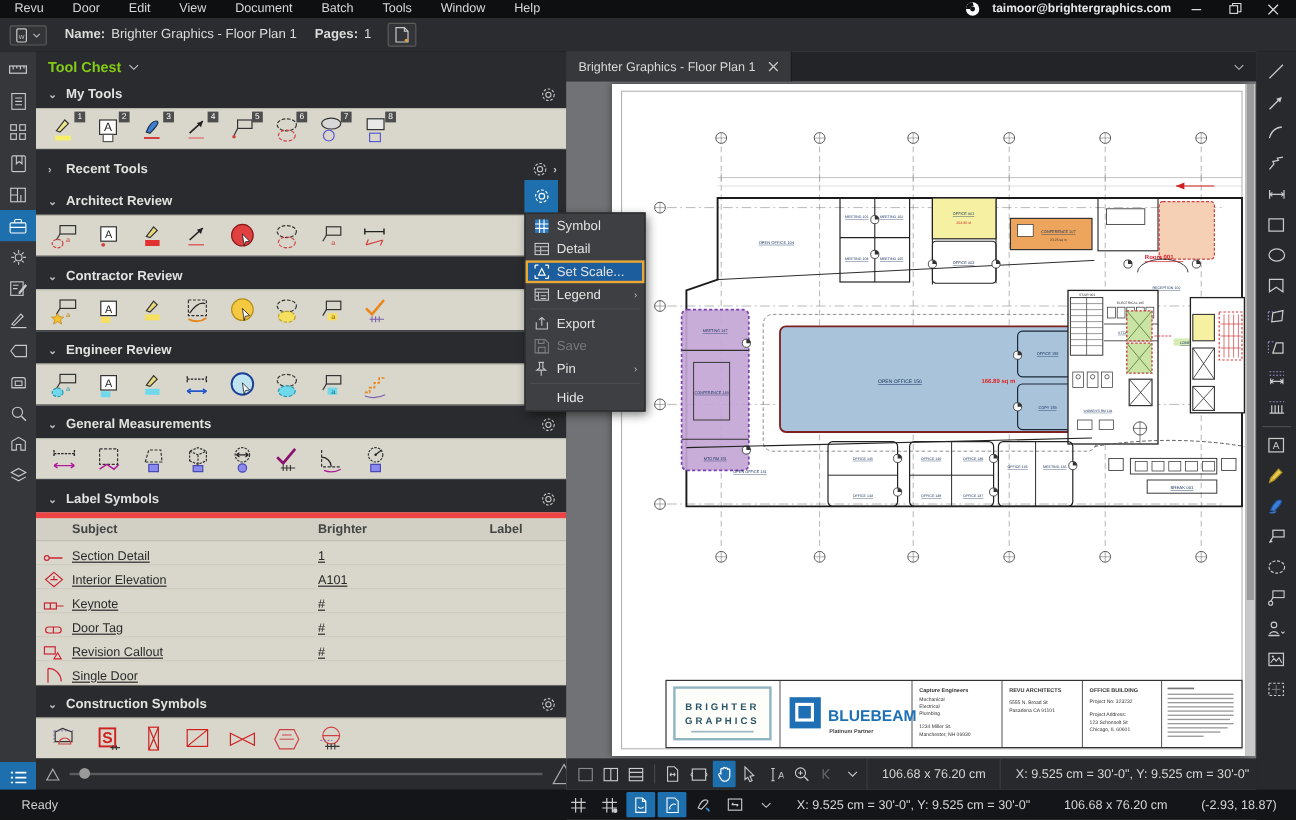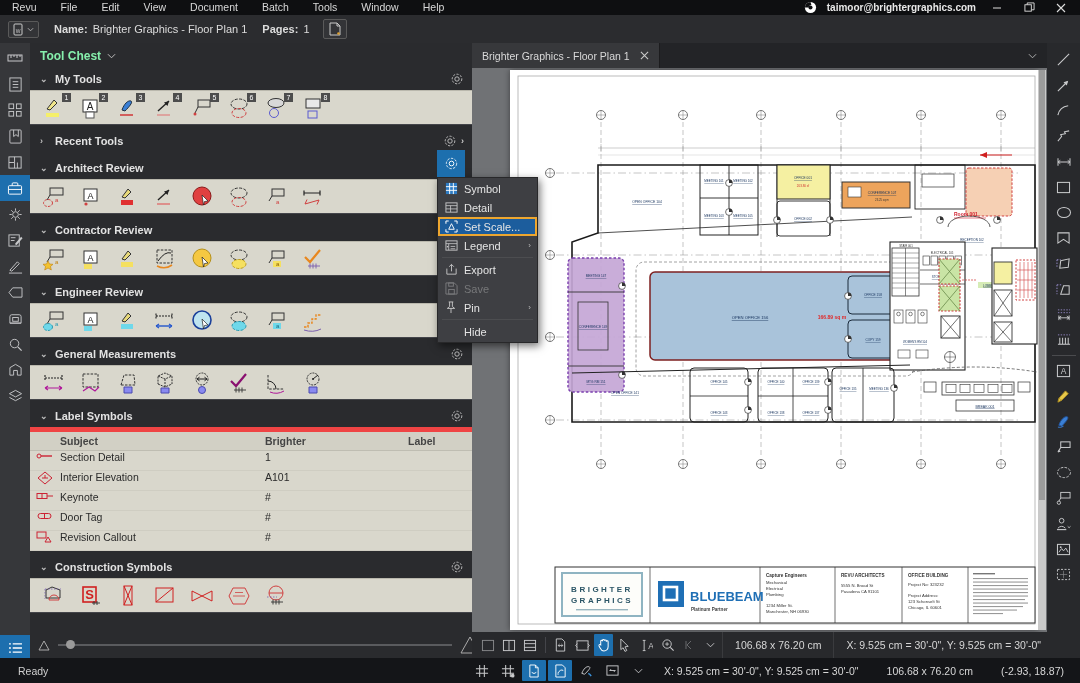--- a/index.html
+++ b/index.html
@@ -15,32 +15,32 @@
   .filebar{position:absolute;left:0;top:15px;width:1080px;height:28px;background:#2b2c2f;border-bottom:1px solid #151517;display:flex;align-items:center;color:#dcdcdc;font-size:11px;gap:5px;}
   .fb-widget{margin-left:8px;display:flex;align-items:center;gap:3px;border:1px solid #5a5a5a;border-radius:2px;padding:1px 4px;background:#333437;}
   .fb-label{font-weight:bold;margin-left:10px;}
   .fb-pagebtn{margin-left:8px;border:1px solid #5a5a5a;border-radius:2px;padding:2px 5px;background:#333437;position:relative;}
   
   .leftbar{position:absolute;left:0;top:43px;width:30px;height:615px;background:#36373a;display:flex;flex-direction:column;align-items:center;padding-top:2px;}
   .lb-icon{width:30px;height:26px;display:flex;align-items:center;justify-content:center;color:#c7c8ca;}
   .lb-icon.active{background:#1d6fae;color:#fff;}
   .lb-bottom{position:absolute;left:0;bottom:0;width:30px;height:25px;background:#1d6fae;display:flex;align-items:center;justify-content:center;color:#fff;}
   .panel{position:absolute;left:30px;top:43px;width:442px;height:615px;background:#2a2b2e;}
-  .tc-header{height:25px;display:flex;align-items:center;color:#86efac;font-size:12px;font-weight:bold;padding-left:10px;gap:6px;}
+  .tc-header{height:25px;display:flex;align-items:center;color:#84cc16;font-size:12px;font-weight:bold;padding-left:10px;gap:6px;}
   .sec-header{height:22px;display:flex;align-items:center;color:#e2e2e2;font-size:11px;font-weight:600;padding:0 8px 0 10px;gap:7px;}
   .sec-header .gear{margin-left:auto;display:flex;align-items:center;gap:4px;color:#c9c9c9;}
   .chev{color:#bdbdbd;font-size:9px;width:8px;display:inline-block;}
   .tool-row{height:33px;background:#d9d7cc;display:flex;align-items:center;gap:9px;padding:0 10px;border-top:1px solid #bab8ad;border-bottom:1px solid #44454a;}
   .tool{position:relative;width:28px;height:26px;display:flex;align-items:center;justify-content:center;}
   .badge{position:absolute;top:-2px;right:-3px;background:#4d4d4d;color:#fff;font-size:7px;width:9px;height:9px;line-height:9px;text-align:center;}
   .spacer{height:5px;}
   
   .dtable{background:#d9d7cc;font-size:10.5px;color:#2a2a2a;border-top:5px solid #ef4444;}
   .dt-head{display:flex;height:18px;align-items:center;background:#d2d0c5;border-bottom:1px solid #bfbdb2;font-weight:bold;color:#444;}
-  .dt-row{display:flex;height:19px;align-items:flex-start;border-bottom:1px solid #cfcdc2;}
+  .dt-row{display:flex;height:19px;align-items:flex-end;border-bottom:1px solid #cfcdc2;text-decoration:underline;}
   .c-icon{width:30px;display:flex;justify-content:center;}
   .c-subject{width:205px;}
   .c-comment{width:143px;}
   .c-label{width:60px;}
   
   .sliderbar{position:absolute;left:0;bottom:0;width:442px;height:26px;background:#2a2b2e;display:flex;align-items:center;padding:0 8px;gap:8px;}
   .slider-track{flex:1;height:2px;background:#5a5b5e;position:relative;}
   .slider-thumb{position:absolute;left:8px;top:-4px;width:9px;height:9px;border-radius:50%;background:#9a9a9a;}
   
   .docarea{position:absolute;left:472px;top:43px;width:575px;height:615px;background:#707275;}
@@ -80,21 +80,21 @@
   text{font-family:"Liberation Sans",sans-serif;}
   .rt{fill:#16325c;text-decoration:underline;}
 </style>
 </head>
 <body>
 
 <div class="window">
 
   <div class="titlebar">
     <span class="menu-item">Revu</span>
-    <span class="menu-item">File</span>
+    <span class="menu-item">Door</span>
     <span class="menu-item">Edit</span>
     <span class="menu-item">View</span>
     <span class="menu-item">Document</span>
     <span class="menu-item">Batch</span>
     <span class="menu-item">Tools</span>
     <span class="menu-item">Window</span>
     <span class="menu-item">Help</span>
     <span class="tb-right">
       <span>
         <svg width="13" height="13" viewBox="0 0 14 14">
@@ -651,20 +651,30 @@
         <span class="c-icon">
             <svg width="18" height="12" viewBox="0 0 18 12">
               <rect x="1" y="1" width="9" height="6" fill="none" stroke="#cc2233"></rect>
               <path d="M12,6 L15,11 L9,11 Z" fill="none" stroke="#cc2233"></path>
             </svg>
           </span>
         <span class="c-subject">Revision Callout</span>
         <span class="c-comment">#</span>
         <span class="c-label"></span>
       </div>
+      <div class="dt-row">
+        <span class="c-icon">
+            <svg width="14" height="14" viewBox="0 0 14 14">
+              <path d="M2,1 V13 M2,1 A11,11 0 0 1 13,12" fill="none" stroke="#cc2233"></path>
+            </svg>
+          </span>
+        <span class="c-subject">Single Door</span>
+        <span class="c-comment"></span>
+        <span class="c-label"></span>
+      </div>
     </div>
     <div class="spacer"></div>
 
     <div class="sec-header">
       <span class="chev">⌄</span>
       <span>Construction Symbols</span>
       <span class="gear">
           <svg width="14" height="14" viewBox="0 0 16 16">
             <circle cx="8" cy="8" r="2.5" fill="none" stroke="currentColor"></circle>
             <circle cx="8" cy="8" r="5.5" fill="none" stroke="currentColor" stroke-dasharray="2.5 1.6"></circle>

